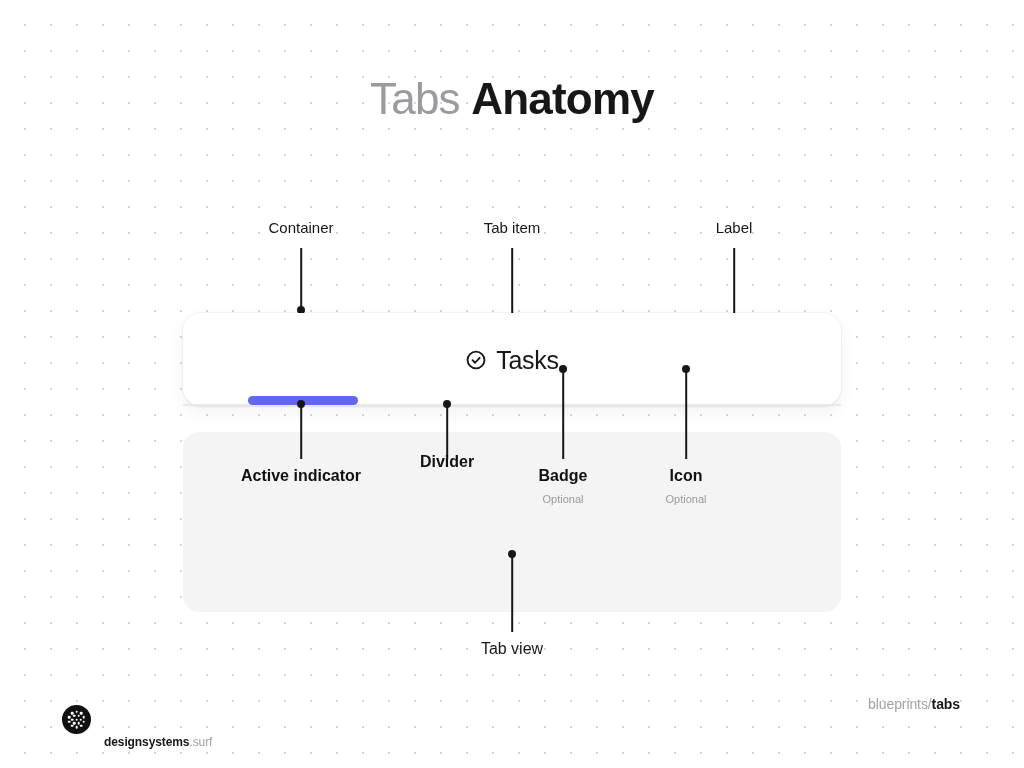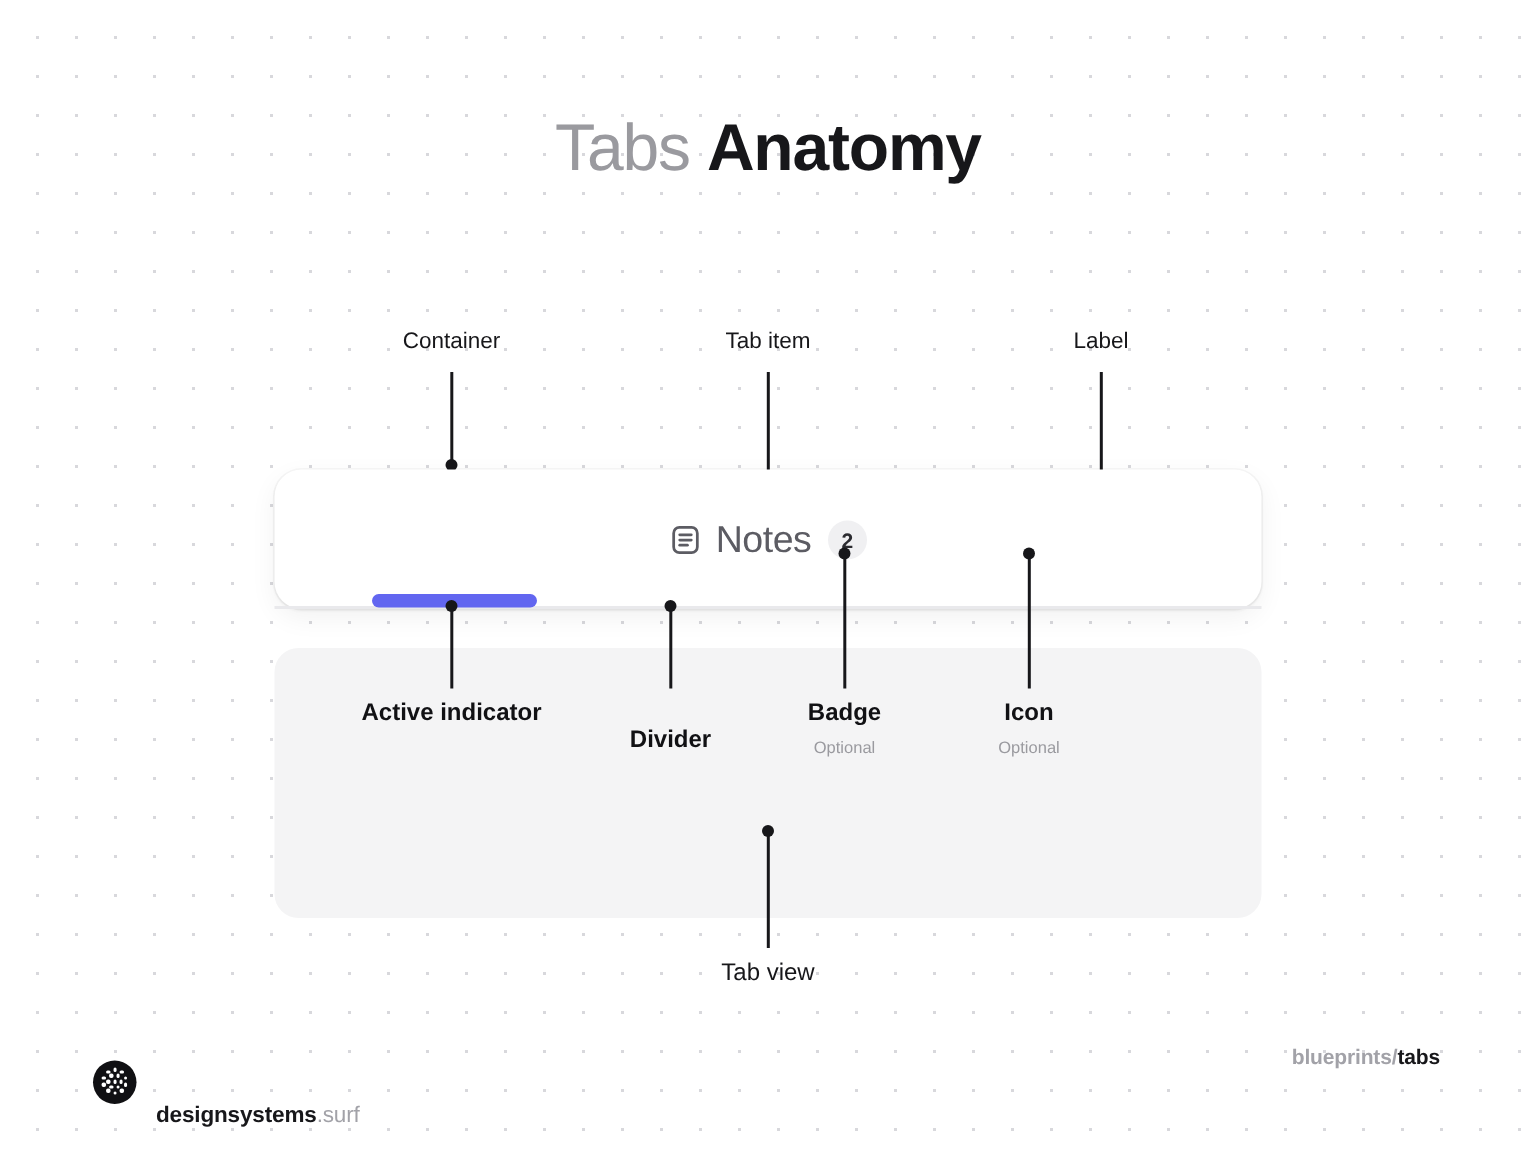--- a/index.html
+++ b/index.html
@@ -188,35 +188,35 @@
   }
   .logo-mark .lg-dot {
     position: absolute;
     width: 2.6px;
     height: 2.6px;
     border-radius: 50%;
     background: #ffffff;
     transform: translate(-50%, -50%);
   }
   .footer-text {
-    font-size: 15px;
+    font-size: 12px;
     letter-spacing: -0.1px;
     margin-top: 45px;
   }
   .footer-text .fx-strong { color: #17171a; font-weight: 600; }
   .footer-text .fx-muted { color: #a2a2a8; font-weight: 400; }
 
   #footer-right {
     position: absolute;
     right: 64px;
     top: 696px;
     font-size: 14px;
     letter-spacing: -0.1px;
   }
-  #footer-right .fx-muted { color: #a2a2a8; font-weight: 700; }
+  #footer-right .fx-muted { color: #a2a2a8; font-weight: 400; }
   #footer-right .fx-strong { color: #17171a; font-weight: 700; }
 </style>
 </head>
 <body>
 
 <div id="stage">
 
   <div class="title">
     <span class="muted">Tabs</span><span> </span><span class="strong">Anatomy</span>
   </div>
@@ -229,50 +229,47 @@
   <div class="leader" style="left:512px; top:248px; height:85px;"></div>
   <div class="dot" style="left:512px; top:333px;"></div>
 
   <div class="ann-label" style="left:734px; top:218px;">Label</div>
   <div class="leader" style="left:734px; top:248px; height:96px;"></div>
   <div class="dot" style="left:734px; top:344px;"></div>
 
   <div id="tabs-container">
     <div class="tabs-row">
 
-
-      <div class="tab inactive">
+      <div class="tab active">
         <span class="tab-icon">
           <svg width="22" height="22" viewBox="0 0 24 24" fill="none" stroke-width="2" stroke-linecap="round" stroke-linejoin="round">
-            <rect x="3.4" y="2.8" width="17.2" height="18.4" rx="4.2"></rect>
-            <path d="M7.8 8.2 H16.2"></path>
-            <path d="M7.8 12 H16.2"></path>
-            <path d="M7.8 15.8 H13.4"></path>
+            <circle cx="12" cy="12" r="9.2"></circle>
+            <path d="M8.2 12.2 L11 15 L16 9.6"></path>
           </svg>
         </span>
-        <span class="tab-label">Notes</span>
-        <span class="badge">2</span>
+        <span class="tab-label">Tasks</span>
       </div>
+
 
 
     </div>
   </div>
 
   <div id="tab-baseline"></div>
   <div id="active-indicator"></div>
 
   <div id="tab-view"></div>
 
   <div class="dot" style="left:301px; top:404px;"></div>
   <div class="leader" style="left:301px; top:404px; height:55px;"></div>
   <div class="ann-label big" style="left:301px; top:466px;">Active indicator</div>
 
   <div class="dot" style="left:447px; top:404px;"></div>
   <div class="leader" style="left:447px; top:404px; height:55px;"></div>
-  <div class="ann-label big" style="left:447px; top:484px;">Divider</div>
+  <div class="ann-label big" style="left:447px; top:452px;">Divider</div>
 
   <div class="dot" style="left:563px; top:369px;"></div>
   <div class="leader" style="left:563px; top:369px; height:90px;"></div>
   <div class="ann-label big" style="left:563px; top:466px;">Badge</div>
   <div class="ann-sub" style="left:563px; top:491px;">Optional</div>
 
   <div class="dot" style="left:686px; top:369px;"></div>
   <div class="leader" style="left:686px; top:369px; height:90px;"></div>
   <div class="ann-label big" style="left:686px; top:466px;">Icon</div>
   <div class="ann-sub" style="left:686px; top:491px;">Optional</div>

